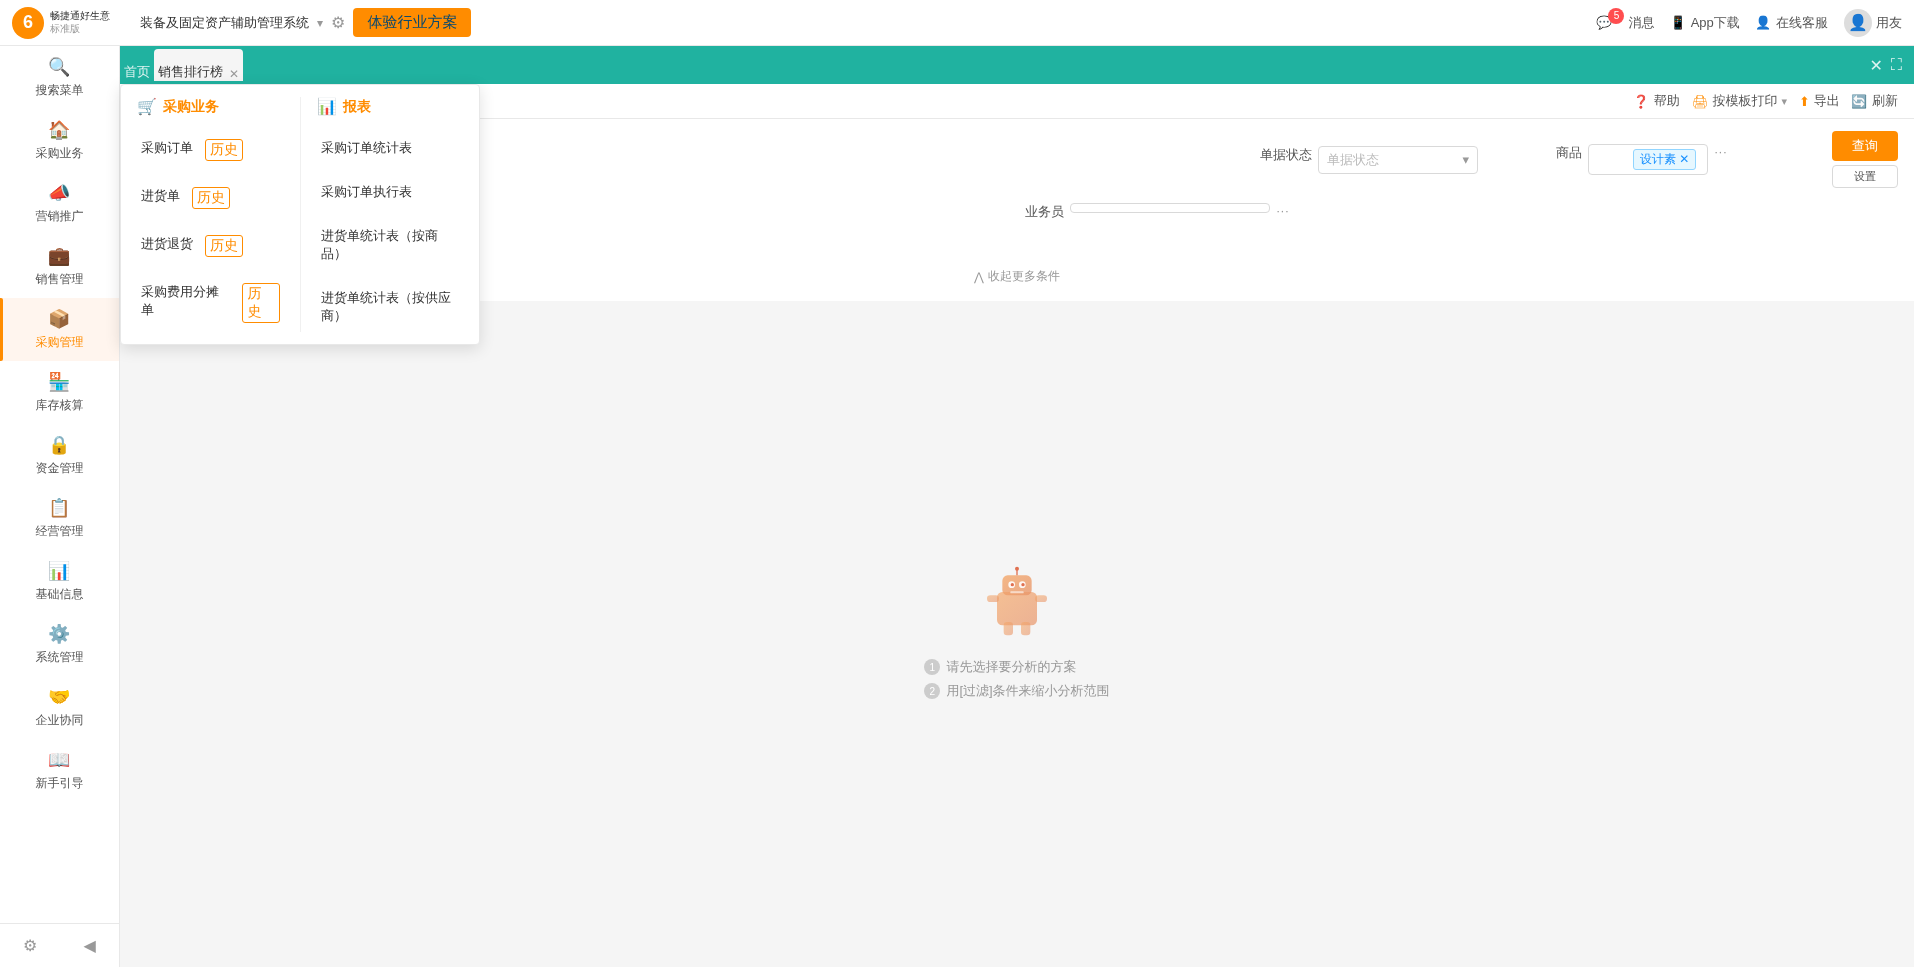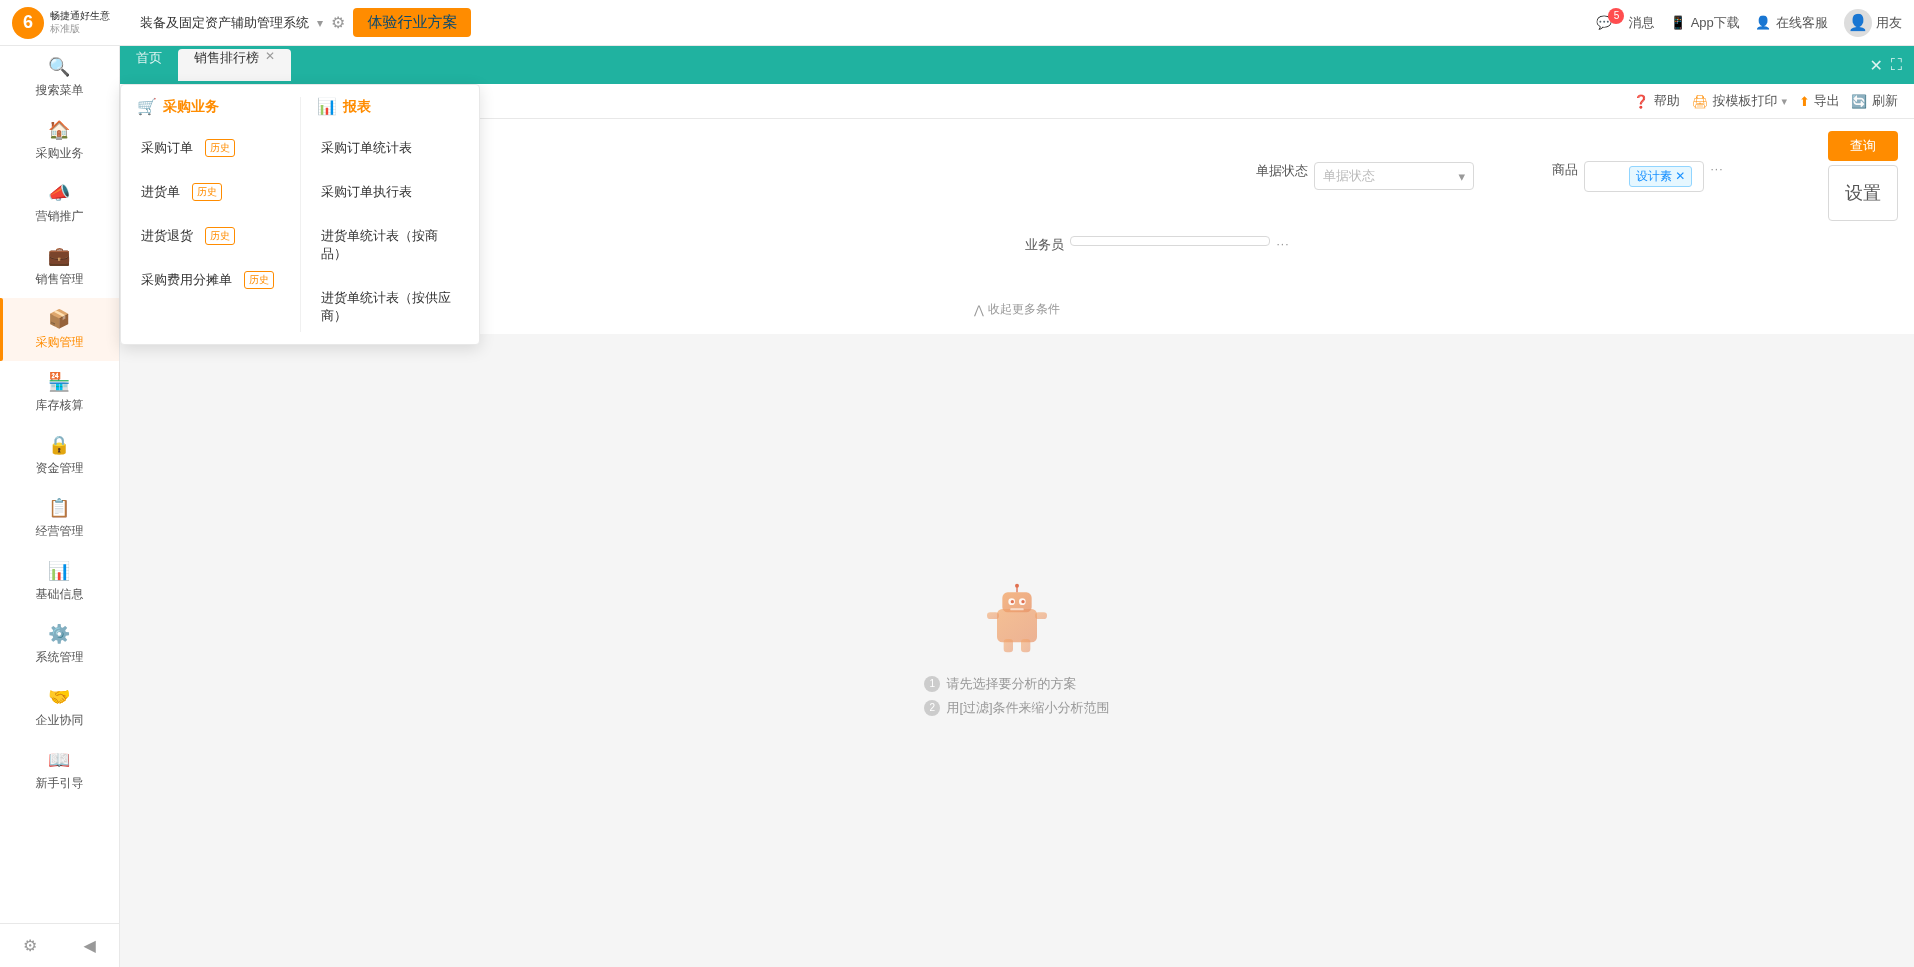--- a/index.html
+++ b/index.html
@@ -136,23 +136,23 @@
     
     .tab-bar {
       height: 38px;
       background: #20b2a0;
       display: flex;
       align-items: center;
       padding: 0 0;
     }
     .tab-item {
       height: 32px;
-      padding: 0 16px;
-      display: flex;
-      align-items: flex-start;
+      padding: 0 4px;
+      display: flex;
+      align-items: flex-end;
       gap: 6px;
       cursor: pointer;
       font-size: 13px;
       color: rgba(255,255,255,0.85);
       position: relative;
     }
     .tab-item.home {
       background: transparent;
       color: rgba(255,255,255,0.85);
     }
@@ -210,23 +210,23 @@
       border: none;
       padding: 6px 20px;
       border-radius: 4px;
       font-size: 13px;
       cursor: pointer;
     }
     .set-btn {
       background: #fff;
       color: #555;
       border: 1px solid #d9d9d9;
-      padding: 15px 16px;
+      padding: 3px 16px;
       border-radius: 4px;
-      font-size: 18px;
+      font-size: 11px;
       cursor: pointer;
     }
     .btn-group {
       display: flex;
       flex-direction: column;
       gap: 4px;
     }
     .collapse-btn {
       display: flex; align-items: center; gap: 4px;
       color: #999; font-size: 12px; cursor: pointer;
@@ -296,21 +296,21 @@
       font-size: 13px;
       border-radius: 3px;
       margin-top: 12px;
     }
     .history-badge {
       background: #fff;
       border: 1px solid #ff8c00;
       color: #ff8c00;
       border-radius: 3px;
       padding: 1px 4px;
-      font-size: 10px;
+      font-size: 14px;
     }
     .date-range-input {
       display: flex; align-items: center; gap: 4px;
       border: 1px solid #d9d9d9;
       border-radius: 4px;
       padding: 4px 8px;
       font-size: 13px;
       color: #333;
       background: white;
       cursor: pointer;

